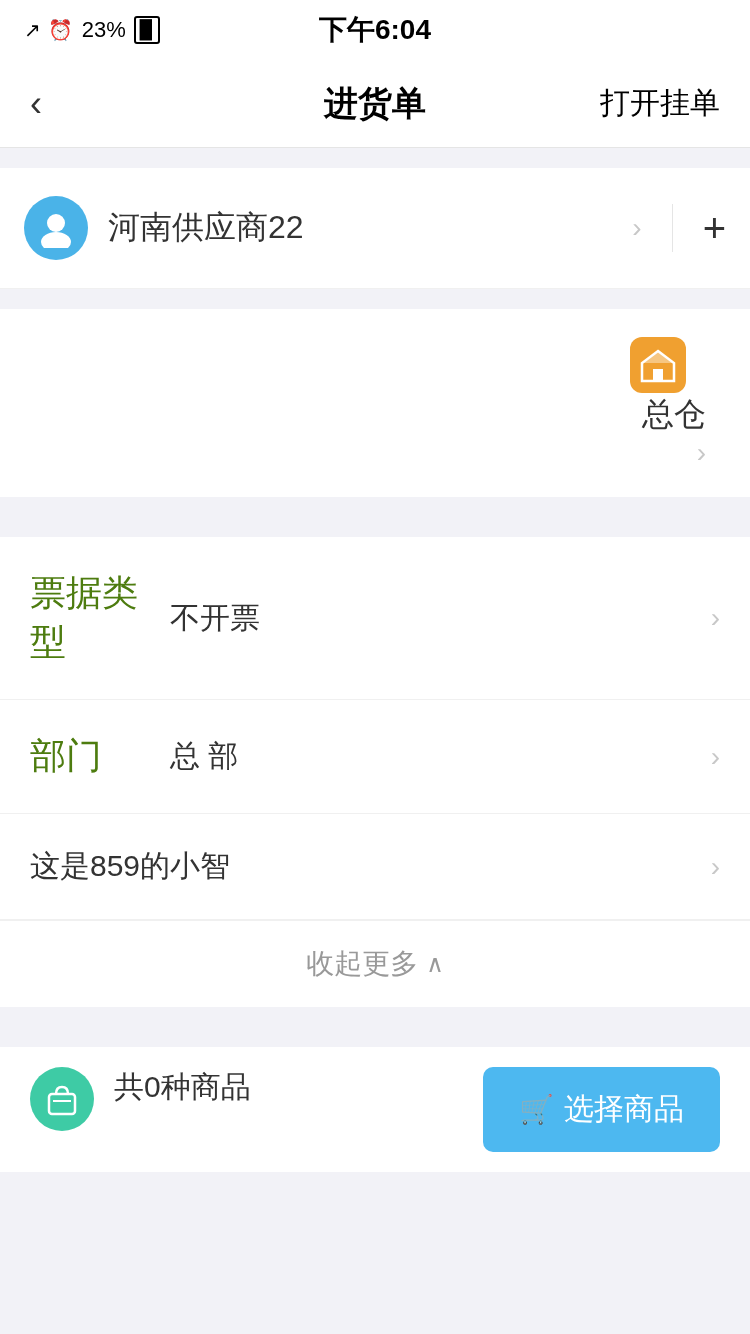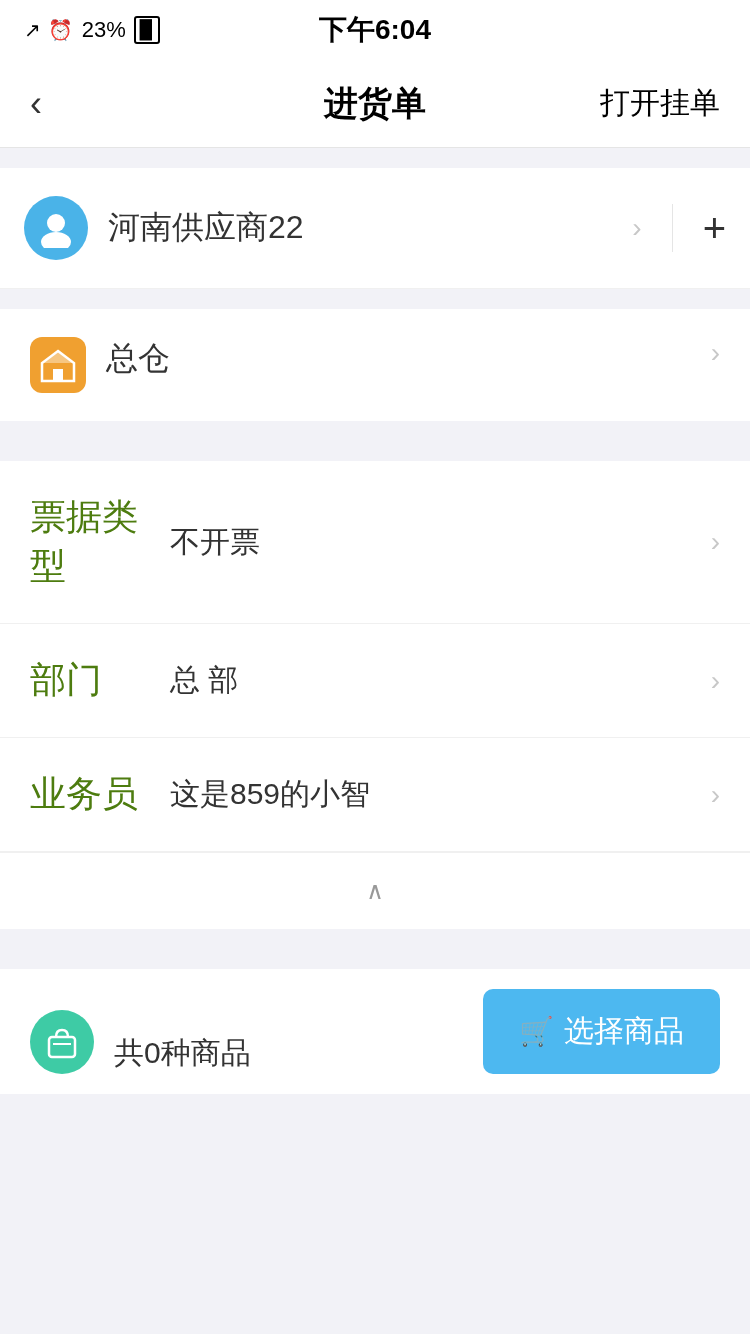--- a/index.html
+++ b/index.html
@@ -136,23 +136,24 @@
       background: #fff8ee;
       padding: 18px 30px;
       font-size: 26px;
       color: #e8a020;
       border-bottom: 1px solid #f0e8d0;
     }
 
     
     .warehouse-row {
       display: flex;
-      align-items: flex-start;
-      padding: 28px 30px;
-      background: #fff;
+      align-items: flex-end;
+      padding: 28px 44px;
+      background: #fff;
+      flex-direction: column;
     }
     .warehouse-icon {
       width: 56px;
       height: 56px;
       border-radius: 12px;
       background: #f0a030;
       display: flex;
       align-items: center;
       justify-content: center;
       margin-right: 20px;
@@ -217,21 +218,21 @@
     }
     .collapse-arrow {
       font-size: 24px;
       color: #999;
     }
 
     
     .bottom-bar {
       background: #fff;
       display: flex;
-      align-items: flex-end;
+      align-items: flex-start;
       padding: 20px 30px;
       margin-top: 20px;
       min-height: 100px;
     }
     .product-icon {
       width: 64px;
       height: 64px;
       border-radius: 50%;
       background: #3ecba5;
       display: flex;
@@ -332,27 +333,27 @@
     <span class="chevron-right">›</span>
   </div>
 
   <div class="form-row">
     <span class="form-label">部门</span>
     <span class="form-value">总 部</span>
     <span class="chevron-right">›</span>
   </div>
 
   <div class="form-row">
-    <span class="form-label">业务员</span>
     <span class="form-value">这是859的小智</span>
     <span class="chevron-right">›</span>
   </div>
 
 
   <div class="collapse-row">
+    <span class="collapse-text">收起更多</span>
     <span class="collapse-arrow">∧</span>
   </div>
 </div>
 
 <div class="section-gap"></div>
 
 <div class="bottom-bar">
   <div class="product-icon">
     <svg viewBox="0 0 38 38" xmlns="http://www.w3.org/2000/svg">
       <rect x="6" y="14" width="26" height="20" rx="3" fill="none" stroke="#fff" stroke-width="2.5"></rect>

